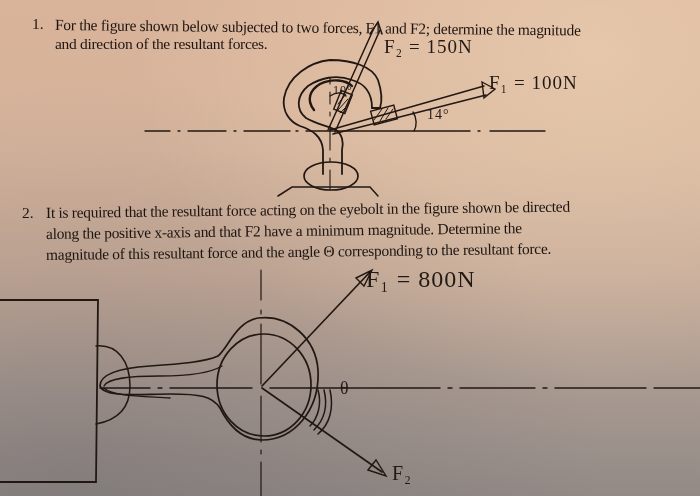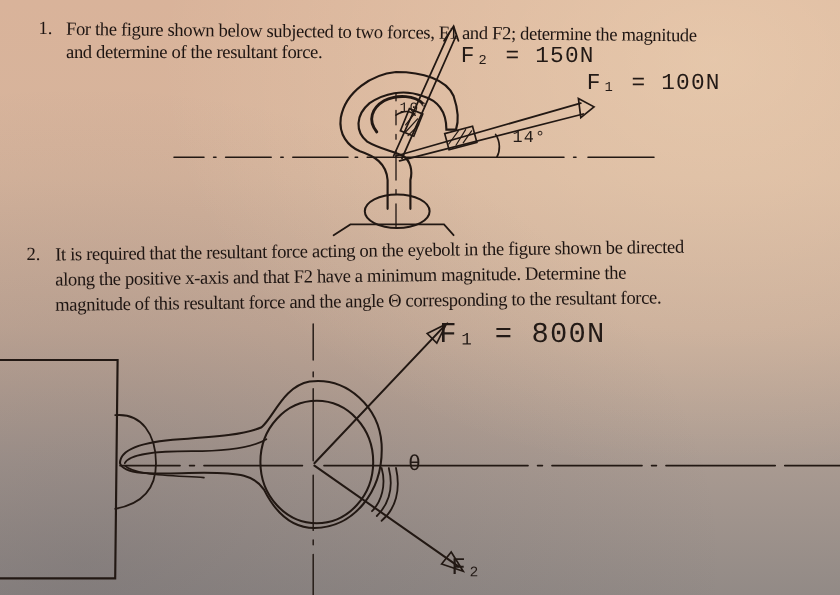--- a/index.html
+++ b/index.html
@@ -14,46 +14,46 @@
     background: radial-gradient(ellipse at 85% 10%, rgba(255,235,200,0.35) 0%, rgba(255,235,200,0) 55%),
                 radial-gradient(ellipse at 10% 95%, rgba(80,80,90,0.25) 0%, rgba(80,80,90,0) 60%);
     pointer-events:none;
   }
   .line {
     position:absolute; font-size:15.5px; line-height:18px; white-space:nowrap;
     letter-spacing:-0.3px;
   }
   .num { position:absolute; font-size:15.5px; }
   .hand {
-    position:absolute; font-family: Liberation Mono, monospace; font-weight:300;
+    position:absolute; font-family: Liberation Serif, serif; font-weight:300;
     font-size:19px; color:#231a16; letter-spacing:1px; white-space:nowrap;
   }
   svg.fig { position:absolute; left:0; top:0; }
 </style>
 </head>
 <body>
 
 <div class="shade"></div>
 
 <span class="num" style="left:32px; top:15px;">1.</span>
 <span class="line" style="left:55px; top:16px; transform:rotate(0.6deg); transform-origin:left;">For the figure shown below subjected to two forces, F1 and F2; determine the magnitude</span>
-<span class="line" style="left:55px; top:35px;">and determine of the resultant force.</span>
+<span class="line" style="left:55px; top:35px;">and direction of the resultant forces.</span>
 
 <span class="hand" style="left:384px; top:36px;">F₂ = 150N</span>
-<span class="hand" style="left:489px; top:58px;text-align:right;">F₁ = 100N</span>
+<span class="hand" style="left:489px; top:72px;text-align:right;">F₁ = 100N</span>
 <span class="hand" style="left:333px; top:83px; font-size:12px;">10°</span>
 <span class="hand" style="left:427px; top:107px; font-size:14px;">14°</span>
 
 <span class="num" style="left:22px; top:204px;">2.</span>
 <span class="line" style="left:46px; top:204px; transform:rotate(-0.7deg); transform-origin:left;">It is required that the resultant force acting on the eyebolt in the figure shown be directed</span>
 <span class="line" style="left:46px; top:225px; transform:rotate(-0.7deg); transform-origin:left;">along the positive x-axis and that F2 have a minimum magnitude. Determine the</span>
 <span class="line" style="left:46px; top:246px; transform:rotate(-0.7deg); transform-origin:left;">magnitude of this resultant force and the angle Θ corresponding to the resultant force.</span>
 
 <span class="hand" style="left:366px; top:266px; font-size:24px;">F₁ = 800N</span>
-<span class="hand" style="left:376px; top:462px; font-size:20px;">F₂</span>
+<span class="hand" style="left:392px; top:462px; font-size:20px;">F₂</span>
 <span class="hand" style="left:340px; top:378px; font-size:18px;">θ</span>
 
 <svg class="fig" width="700" height="496" viewBox="0 0 700 496">
   <g stroke="#221813" fill="none" stroke-width="1.6" stroke-linecap="round">
 
     <g>
 
       <path d="M145 131 L170 131 M178 131 L180 131 M188 131 L226 131 M234 131 L236 131 M244 131 L290 131 M296 131 L298 131 M306 131 L470 131 M478 131 L480 131 M490 131 L545 131" stroke-width="1.3"></path>
 
       <path d="M330 78 L330 84 M330 92 L330 104 M330 112 L330 116 M330 126 L330 150 M330 158 L330 162 M330 170 L330 190" stroke-width="1.1"></path>

